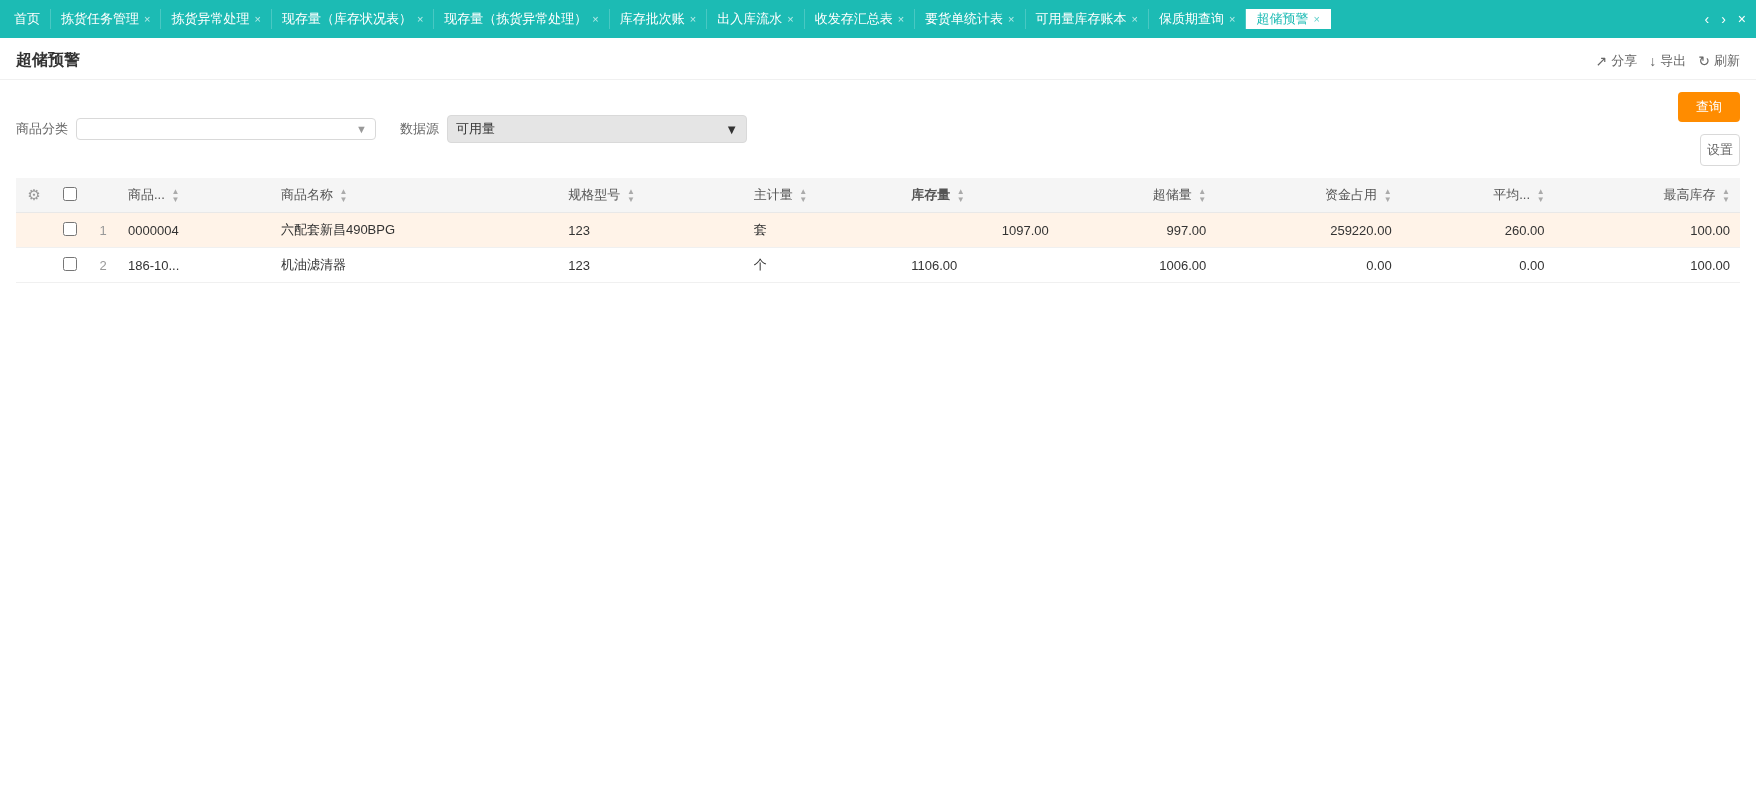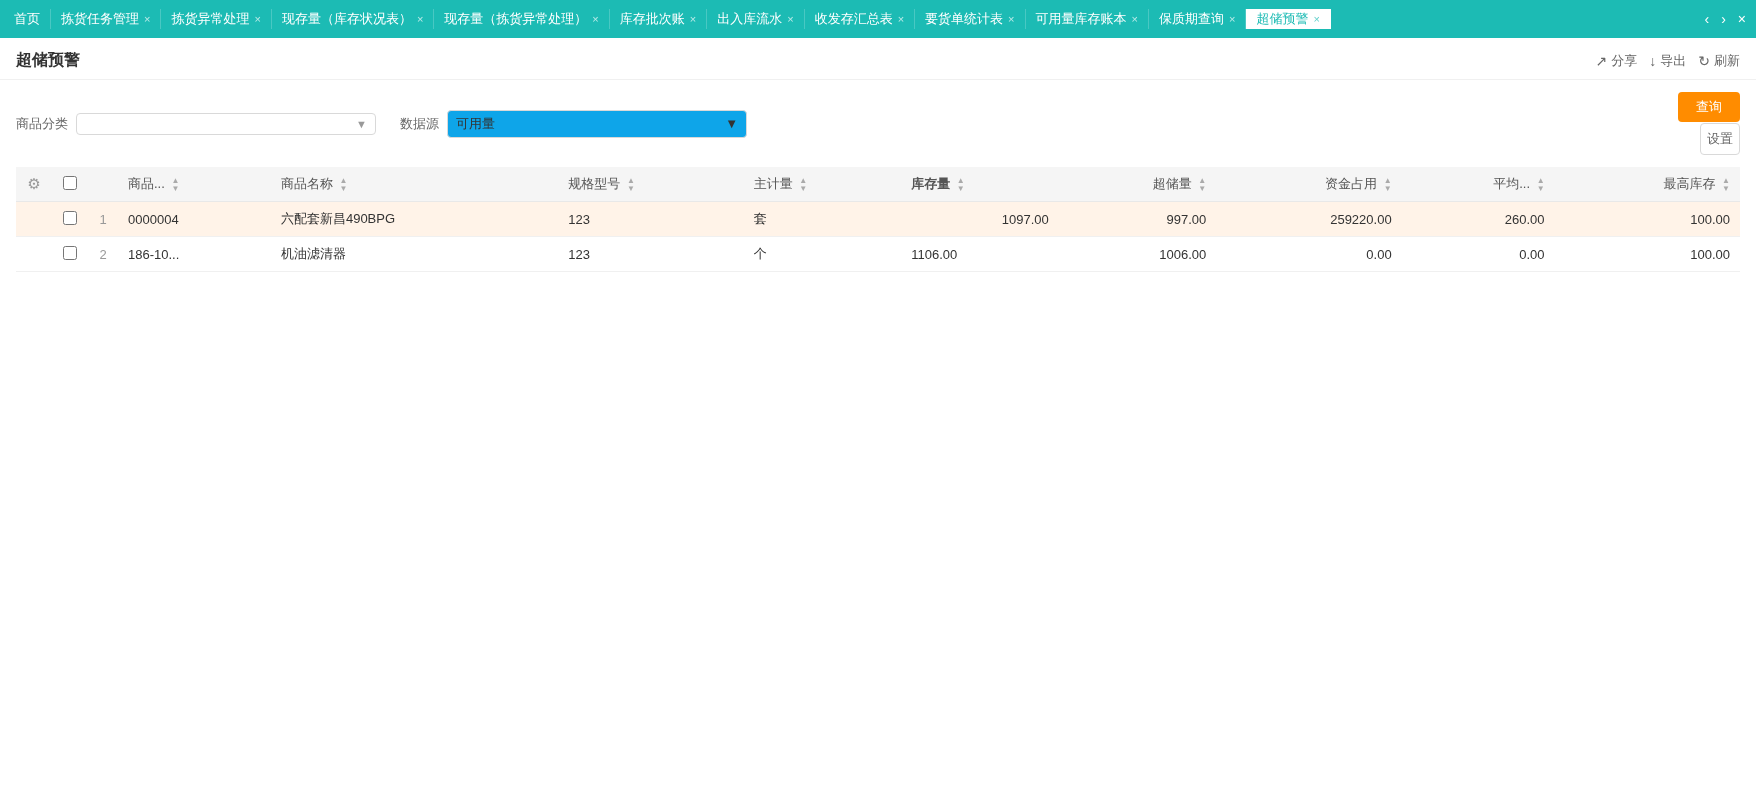--- a/index.html
+++ b/index.html
@@ -113,21 +113,21 @@
     .filter-select .select-value { color: #999; font-size: 13px; }
     .filter-select .chevron { color: #999; font-size: 11px; }
 
     .filter-select-inline {
       display: flex;
       align-items: center;
       border: 1px solid #d9d9d9;
       border-radius: 4px;
       padding: 4px 8px;
       min-width: 300px;
-      background: #0ea5e9;
+      background: #e5e5e5;
       cursor: pointer;
       justify-content: space-between;
     }
     .filter-select-inline .select-value { color: #333; font-size: 13px; }
 
     .btn-query {
       background: #ff8c00;
       color: #fff;
       border: none;
       border-radius: 4px;
@@ -207,21 +207,21 @@
     .gear-icon {
       color: #999;
       cursor: pointer;
       font-size: 15px;
     }
 
     
     .filter-right {
       display: flex;
       flex-direction: column;
-      gap: 1px;
+      gap: 12px;
       margin-left: auto;
       padding-right: 0;
     }
   </style>
 </head>
 <body>
 
 <div class="top-nav">
   <div class="nav-item">
     <span>首页</span>

